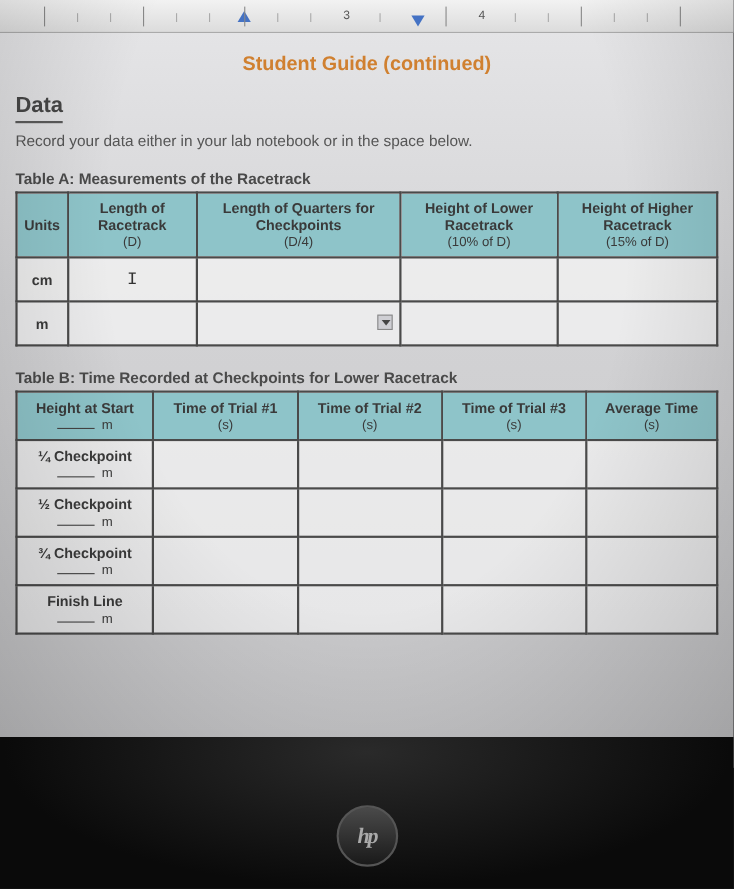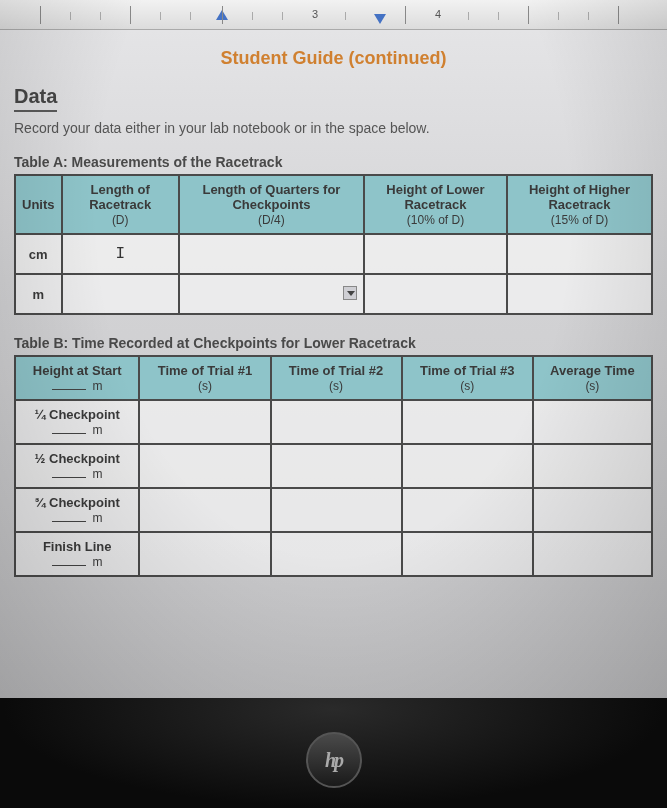--- a/index.html
+++ b/index.html
@@ -103,21 +103,21 @@
     border-left:4px solid transparent; border-right:4px solid transparent;
     border-top:5px solid #444;
   }
   .rowlabel { text-align:center; font-weight:bold;}
   .sub { font-weight:normal; font-size:12px;}
   .blank-line {
     display:inline-block; border-bottom:1.5px solid #444;
     width:34px; vertical-align:baseline; margin-right:3px;
   }
   .bottom-bezel {
-    position:absolute; left:0; right:0; bottom:0; height:110px;
+    position:absolute; left:0; right:0; bottom:0; height:138px;
     background: radial-gradient(ellipse at 50% 10%, #2a2a2a 0%, #0a0a0a 70%);
   }
   .hp-logo {
     position:absolute; left:50%; bottom:20px; transform:translateX(-50%);
     width:56px; height:56px; border-radius:50%;
     background: linear-gradient(#4a4a4a,#1a1a1a);
     border:2px solid #555; display:flex; align-items:center; justify-content:center;
     color:#aaa; font-style:italic; font-weight:bold; font-size:20px; font-family:Georgia,serif;
     letter-spacing:-2px;
   }

